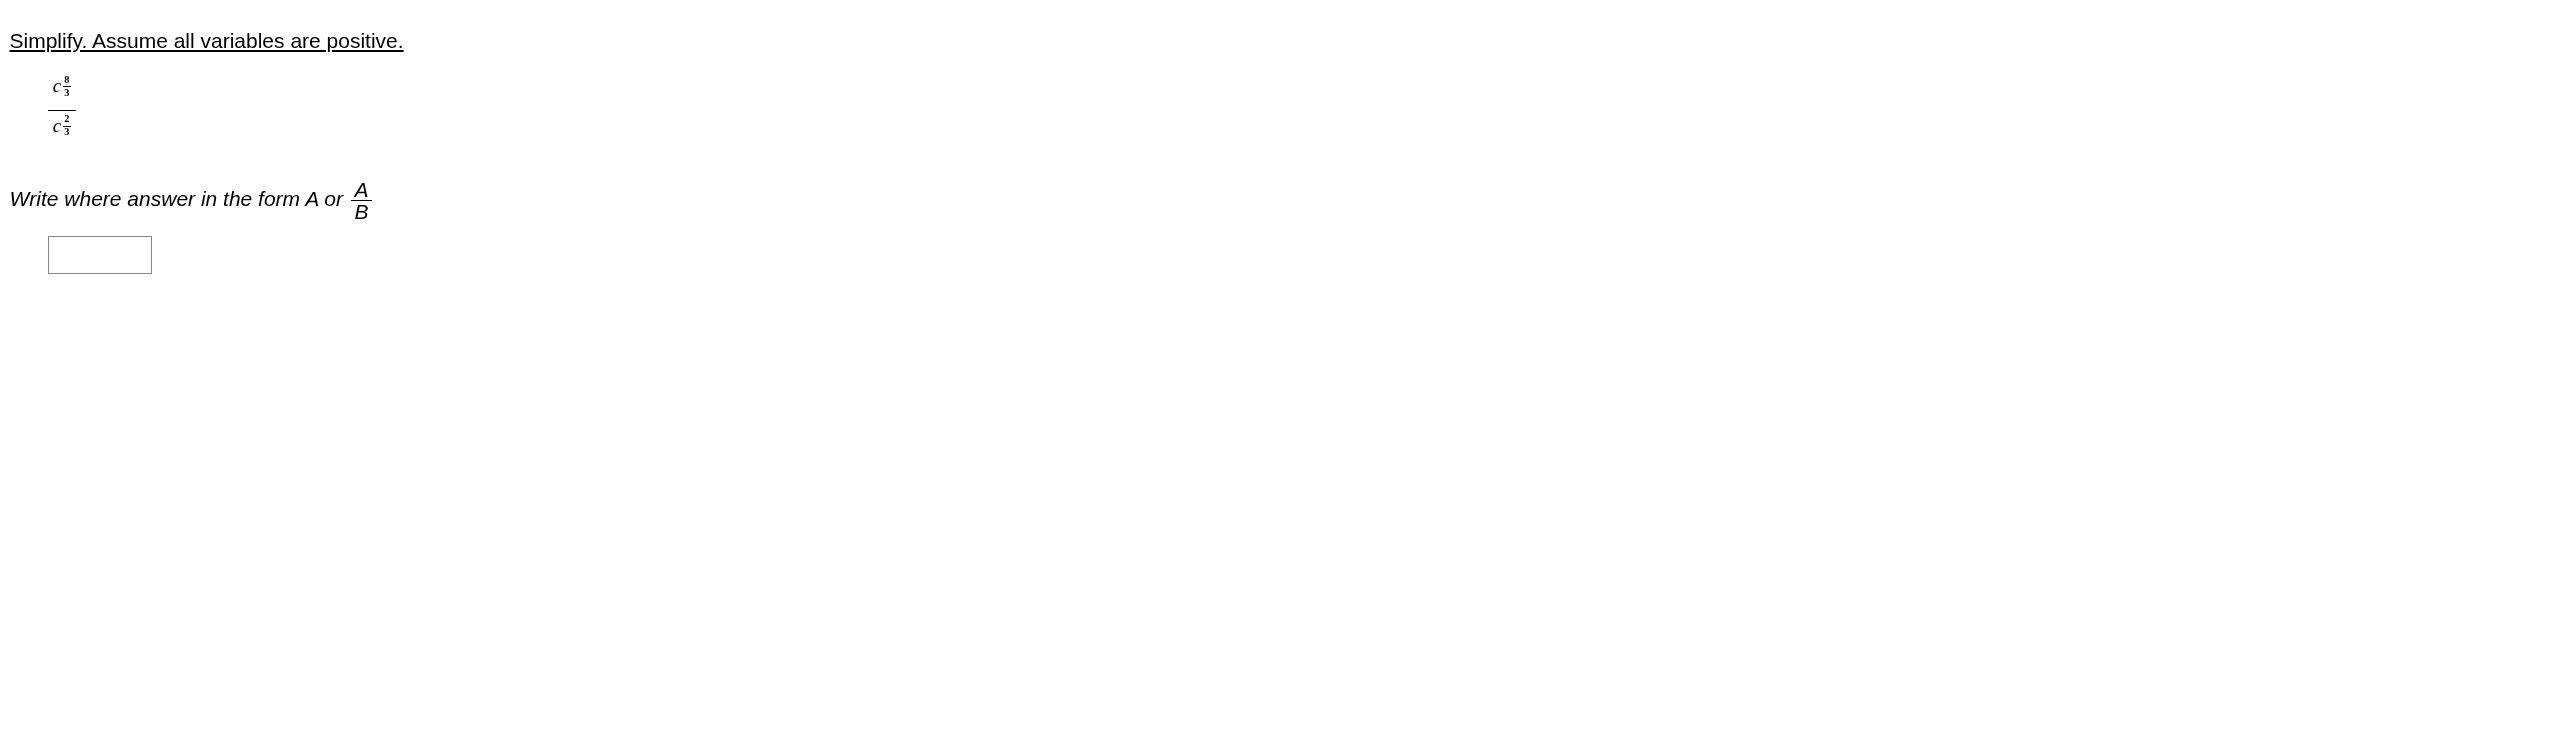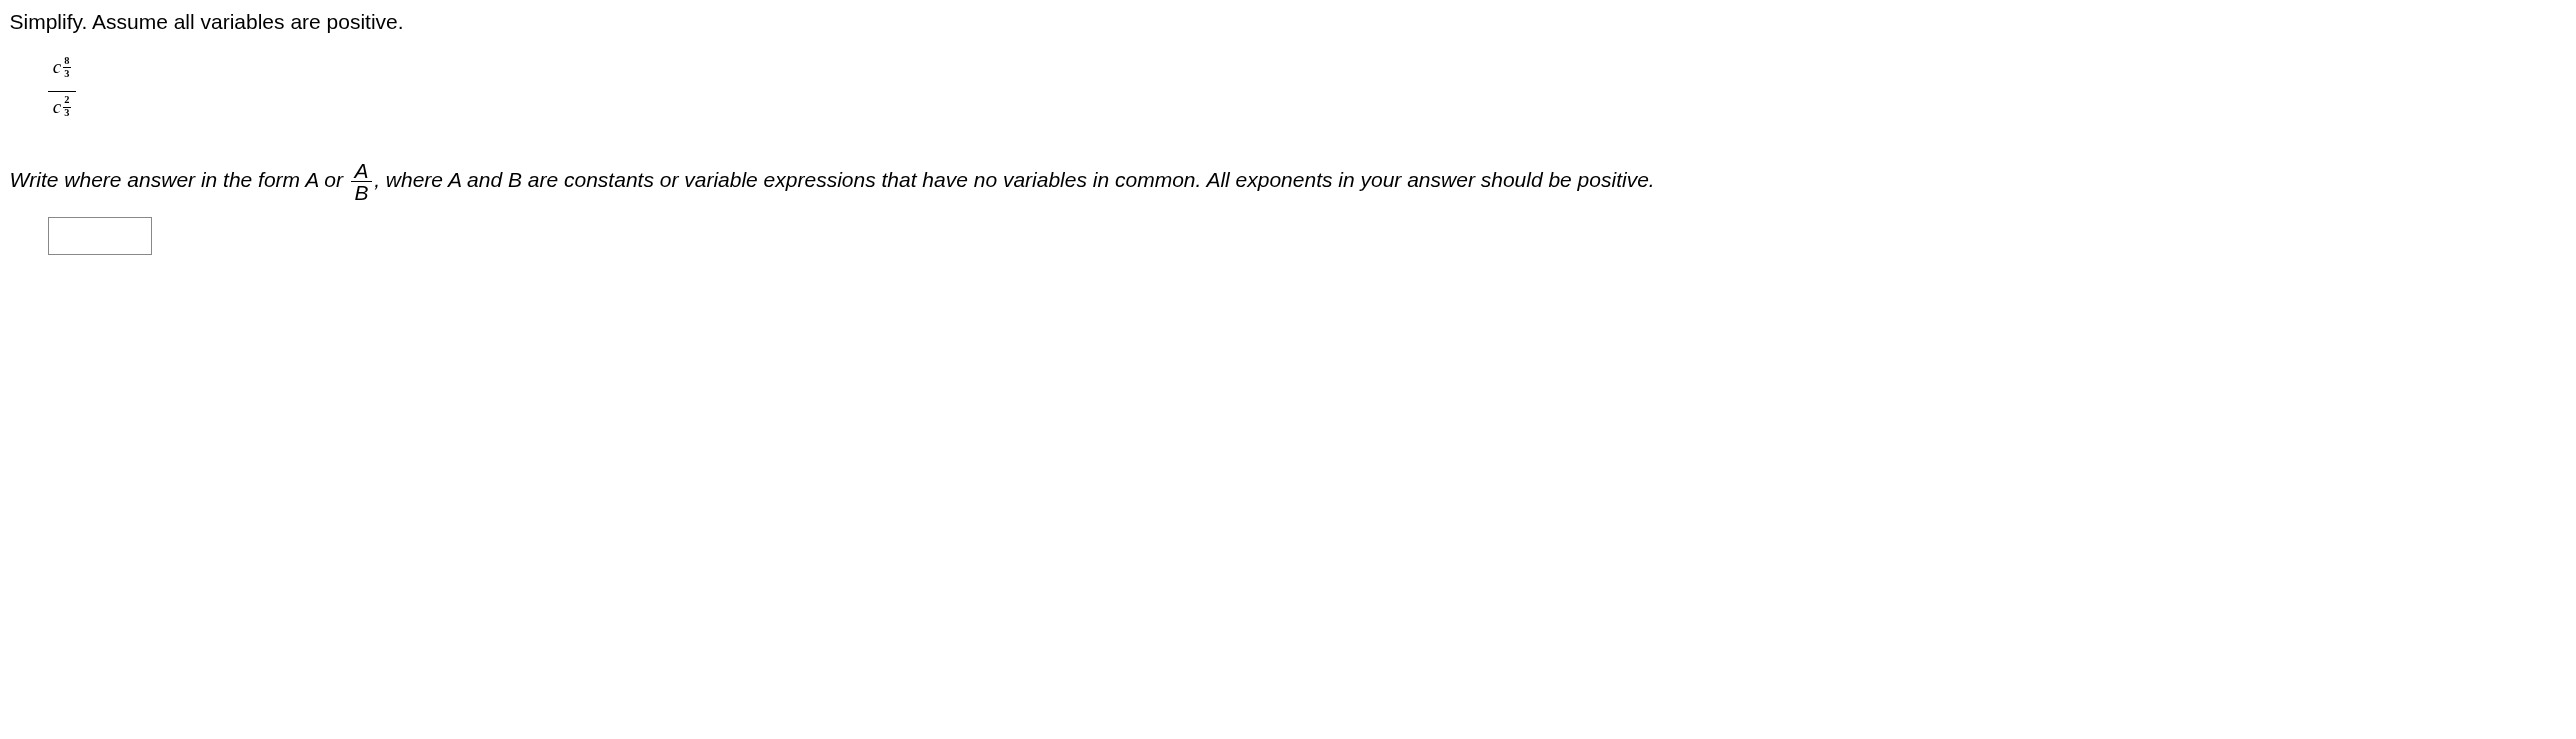--- a/index.html
+++ b/index.html
@@ -5,20 +5,22 @@
   body {
     margin: 0;
     padding: 9.5px;
     font-family: Verdana, Geneva, sans-serif;
     font-size: 21px;
     color: #000;
     background: #fff;
   }
   .instruction {
     margin-bottom: 19px;
+    margin-top: 19px;
+    text-decoration: underline;
   }
   .math-expr {
     margin-left: 38px;
     margin-bottom: 28.5px;
     display: inline-block;
   }
   .main-frac {
     display: flex;
     flex-direction: column;
     align-items: center;
@@ -122,21 +124,21 @@
       </span>
     </div>
   </div>
 </div>
 
 <div class="hint">
   <span>Write where answer in the form A or </span><span class="inline-frac">
       <span class="if-num">A</span>
       <span class="if-div"></span>
       <span class="if-den">B</span>
-    </span><span>, where A and B are constants or variable expressions that have no variables in common. All exponents in your answer should be positive.</span>
+    </span>
 </div>
 
 <div class="answer-box">
   <input type="text" class="answer-input" value="" style="">
 </div>
 
 
 
 
 

